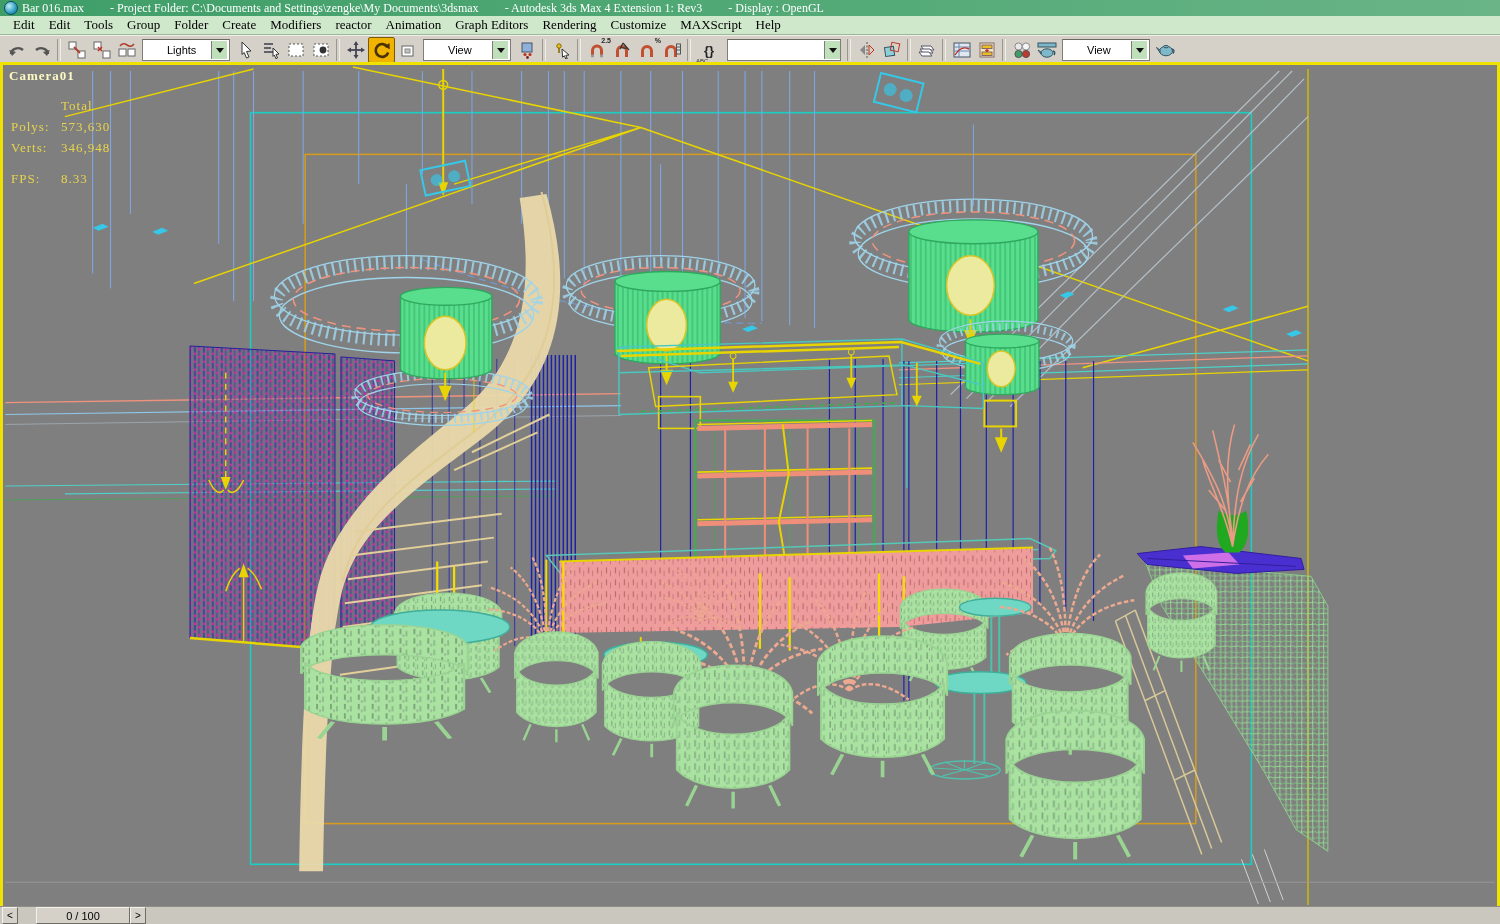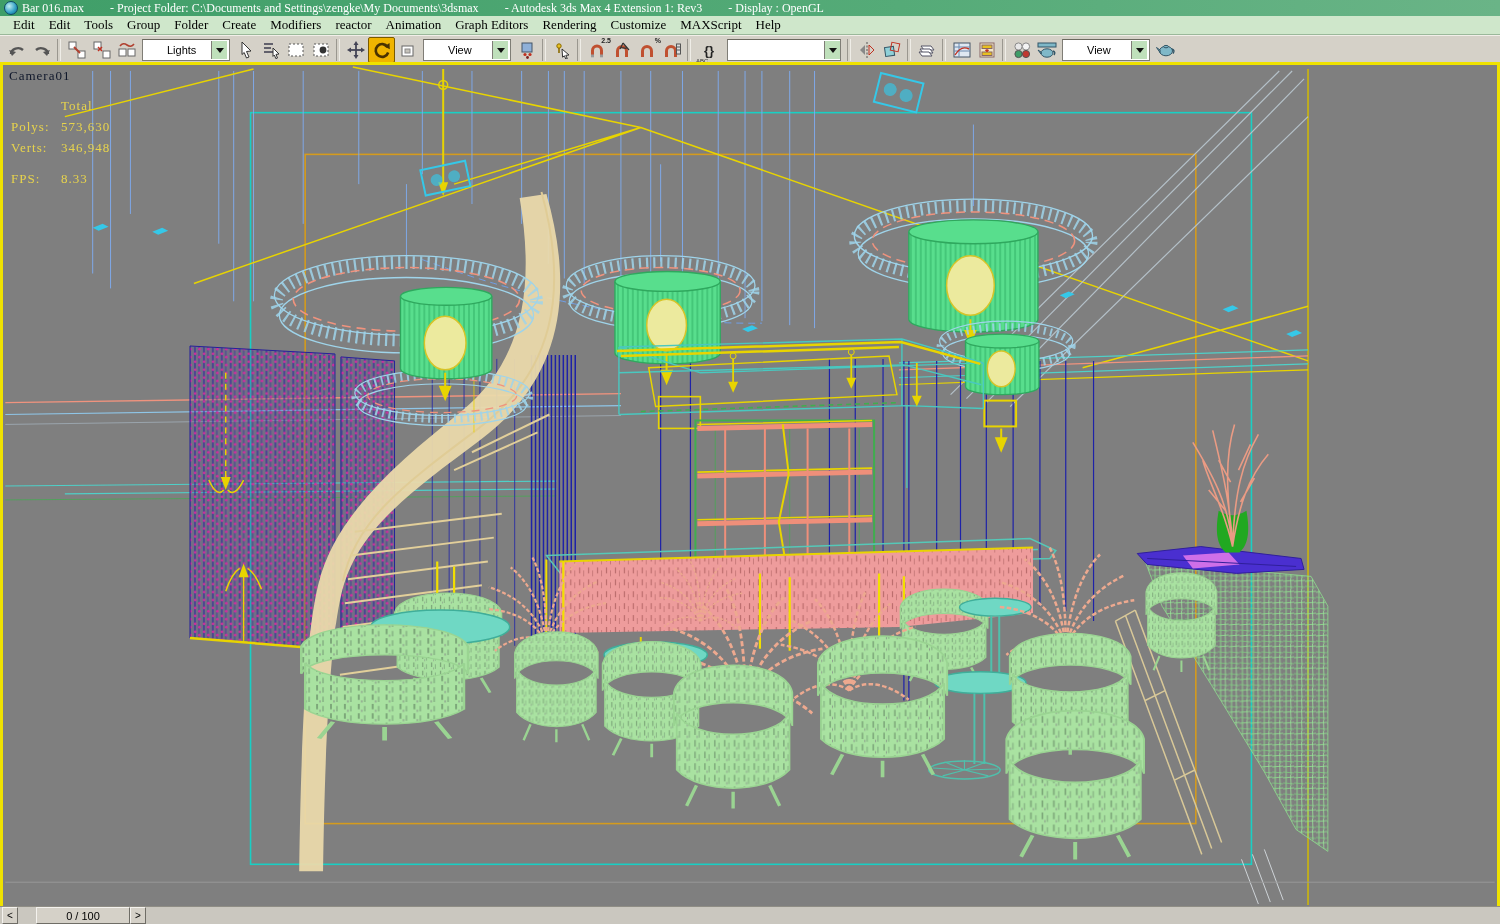--- a/index.html
+++ b/index.html
@@ -19,21 +19,21 @@
   .tbtn svg{display:block;}
   .ddbox{height:20px;background:#fff;border:1px solid #7f7d76;border-top-color:#6b695f;display:flex;align-items:center;margin:0 3px;flex:0 0 auto;padding-left:20px;}
   .ddval{font-size:11px;padding:0 4px;color:#000;min-width:40px;}
   .ddbtn{width:15px;height:18px;background:#bfe0bb;border-left:1px solid #7f7d76;display:flex;align-items:center;justify-content:center;}
   .ddarrow{width:0;height:0;border-left:4px solid transparent;border-right:4px solid transparent;border-top:5px solid #111;}
   .mini{position:absolute;top:-1px;right:-2px;font-size:7px;font-weight:bold;color:#222;font-family:"Liberation Sans",sans-serif;}
   .subtxt{position:absolute;bottom:-2px;left:2px;font-size:6px;color:#333;}
   
   #viewport{position:absolute;top:62px;left:0;width:1494px;height:842px;background:#7f7f7f;border:3px solid #efe200;}
   #scene{position:absolute;top:0;left:0;}
-  #vplabel{position:absolute;top:3px;left:6px;color:#0f172a;font-size:13px;letter-spacing:1px;}
+  #vplabel{position:absolute;top:3px;left:6px;color:#fef9c3;font-size:13px;letter-spacing:1px;font-weight:bold;}
   #vstats{position:absolute;top:30px;left:8px;color:#e8d44c;font-size:13px;line-height:21px;letter-spacing:1px;}
   .vlab{display:inline-block;width:50px;}
   .gap{height:10px;}
   
   #timeline{position:absolute;bottom:0;left:0;width:1500px;height:17px;background:#cac7bf;border-top:1px solid #8f8d85;display:flex;align-items:stretch;font-family:"Liberation Sans",sans-serif;}
   .tl-arrow{width:14px;background:#d5d1c8;border:1px solid;border-color:#f4f2ee #6f6d66 #6f6d66 #f4f2ee;font-size:10px;display:flex;align-items:center;justify-content:center;}
   #tl-handle{width:92px;background:#d5d1c8;border:1px solid;border-color:#f4f2ee #6f6d66 #6f6d66 #f4f2ee;font-size:11px;display:flex;align-items:center;justify-content:center;margin-left:18px;}
   #tl-track{flex:1;}
 </style>
 </head>

